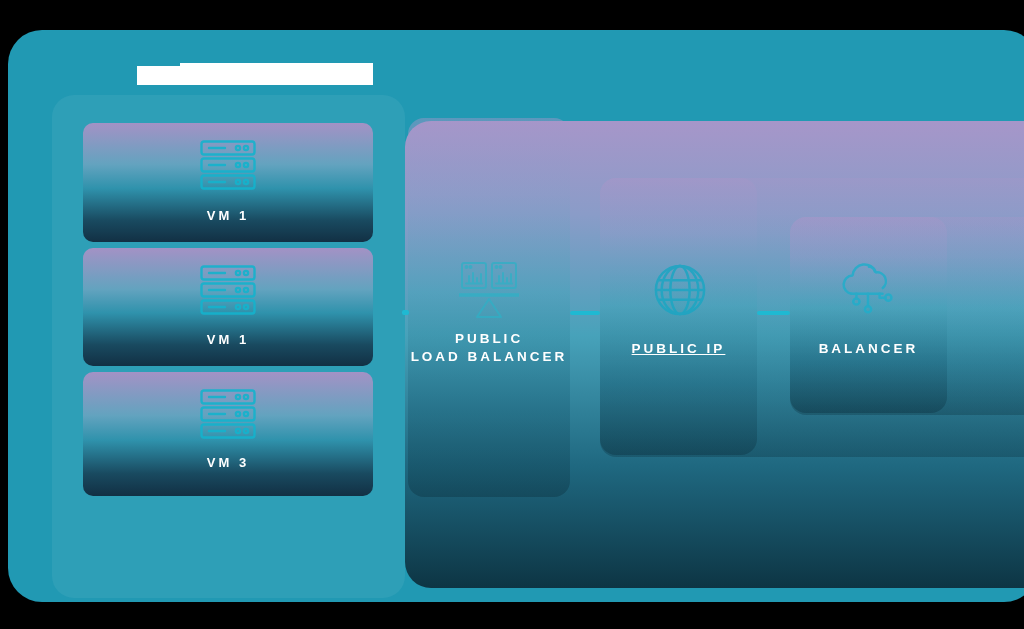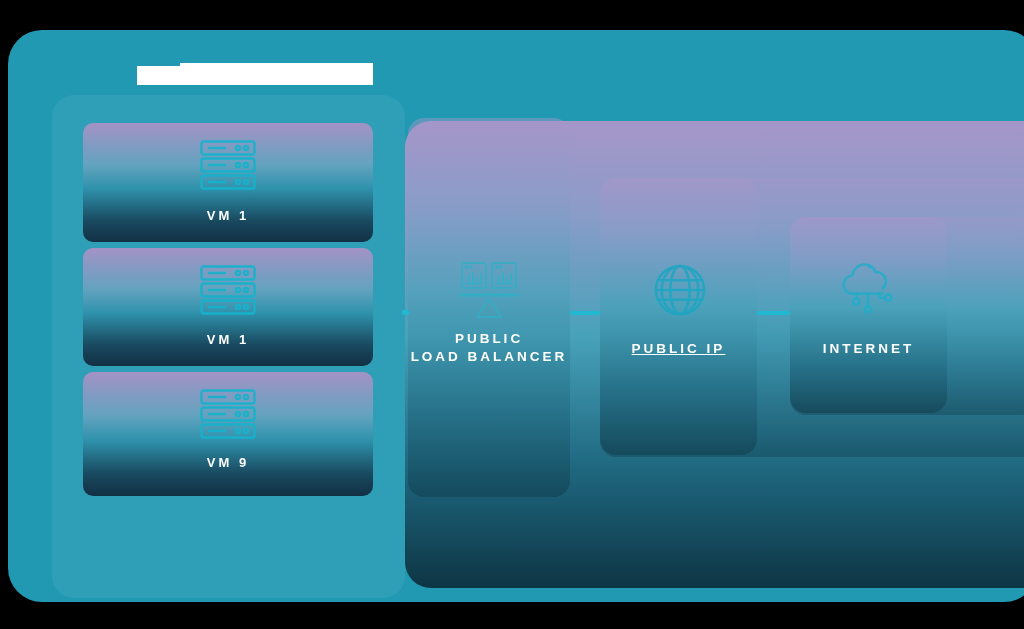--- a/index.html
+++ b/index.html
@@ -148,24 +148,24 @@
         <circle cx="20" cy="46" r="3.2"></circle>
       <path d="M32 38 v12"></path>
         <circle cx="32" cy="54" r="3.2"></circle>
       <path d="M44 38 v4 h6"></path>
         <circle cx="53" cy="42" r="3.2"></circle>
     </svg>
   </div>
 
   <div class="abs lbl vm-lbl" style="left:83px;top:208px;">VM 1</div>
   <div class="abs lbl vm-lbl" style="left:83px;top:332px;">VM 1</div>
-  <div class="abs lbl vm-lbl" style="left:83px;top:455px;">VM 9</div>
+  <div class="abs lbl vm-lbl" style="left:83px;top:455px;">VM 3</div>
 
   <div class="abs lbl node-lbl" style="left:398px;top:330px;width:182px;">
     <div>PUBLIC</div>
     <div>LOAD BALANCER</div>
   </div>
 
   <div class="abs lbl node-lbl" style="left:600px;top:340px;width:157px;text-decoration:underline;">PUBLIC IP</div>
 
-  <div class="abs lbl node-lbl" style="left:790px;top:340px;width:157px;">INTERNET</div>
+  <div class="abs lbl node-lbl" style="left:790px;top:340px;width:157px;">BALANCER</div>
 
 </div>
 
 </body></html>

